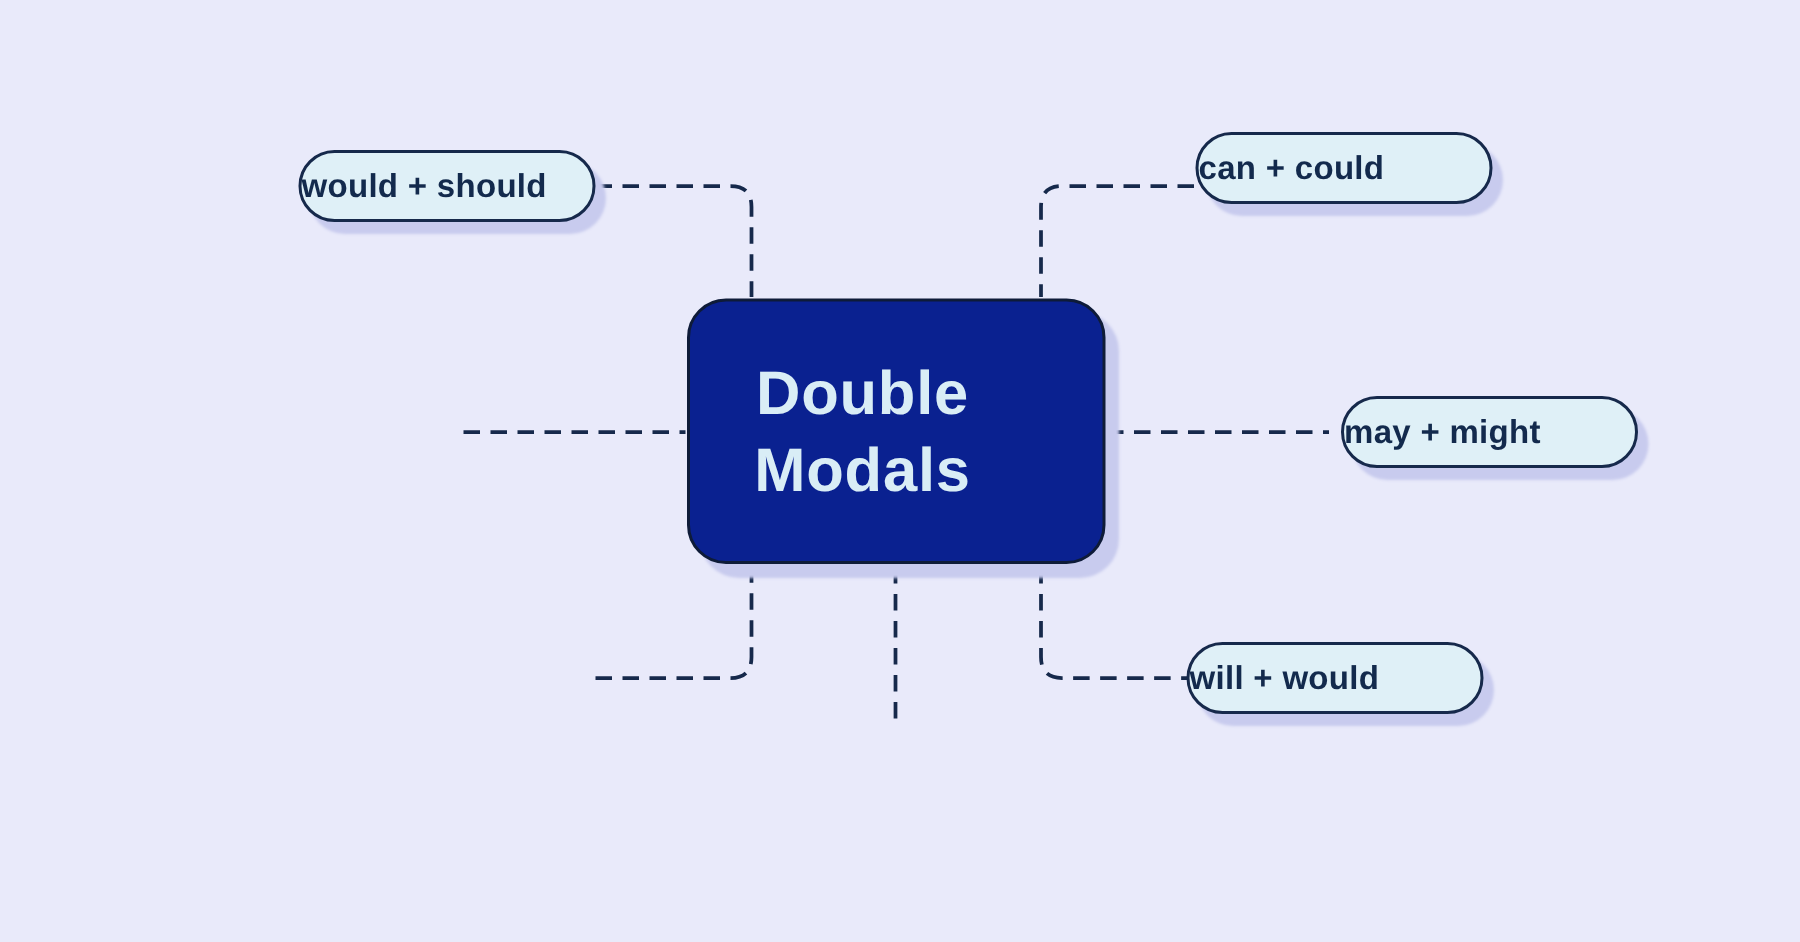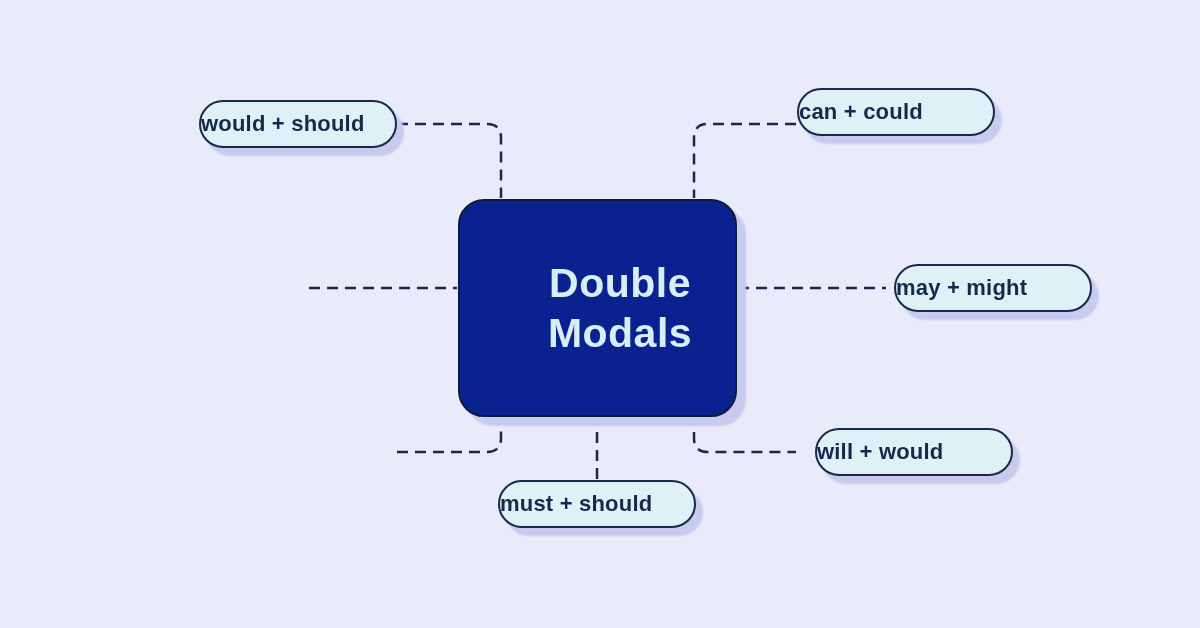--- a/index.html
+++ b/index.html
@@ -29,26 +29,26 @@
   }
   .connectors path{
     fill:none;
     stroke:var(--line);
     stroke-width:2.5;
     stroke-dasharray:11 7;
   }
   .central{
     position:absolute;
     left:458px;top:199px;
-    width:279px;height:218px;
+    width:279px;height:177px;
     background:var(--central-fill);
     border:2.5px solid var(--central-border);
     border-radius:26px;
     box-shadow:9px 9px 2px var(--shadow);
-    display:flex;align-items:center;justify-content:flex-end;
+    display:flex;align-items:center;justify-content:flex-start;
     text-align:center;
   }
   .central span{
     color:var(--central-text);
     font-size:41px;
     font-weight:bold;
     line-height:1.22;
     letter-spacing:0.5px;
     width:230px;
   }
@@ -66,21 +66,21 @@
     font-size:22px;
     font-weight:bold;
     letter-spacing:0.2px;
     white-space:nowrap;
   }
   .pos-tl{left:199px;top:100px;}
   .pos-tr{left:797px;top:88px;}
   .pos-ml{left:110px;top:264px;}
   .pos-mr{left:894px;top:264px;}
   .pos-bl{left:199px;top:428px;}
-  .pos-br{left:815px;top:428px;}
+  .pos-br{left:791px;top:428px;}
   .pos-bc{left:498px;top:480px;}
 </style>
 </head>
 <body>
 
 <div class="canvas">
 
   <svg class="connectors" viewBox="0 0 1200 628" xmlns="http://www.w3.org/2000/svg" aria-hidden="true">
     <path d="M 397 124 H 487 Q 501 124 501 138 V 198"></path>
     <path d="M 796 124 H 708 Q 694 124 694 138 V 198"></path>
@@ -106,17 +106,14 @@
 
   <div class="pill pos-mr">
     <span>may + might</span>
   </div>
 
 
   <div class="pill pos-br">
     <span>will + would</span>
   </div>
 
-  <div class="pill pos-bc">
-    <span>must + should</span>
-  </div>
 
 </div>
 
 </body></html>

